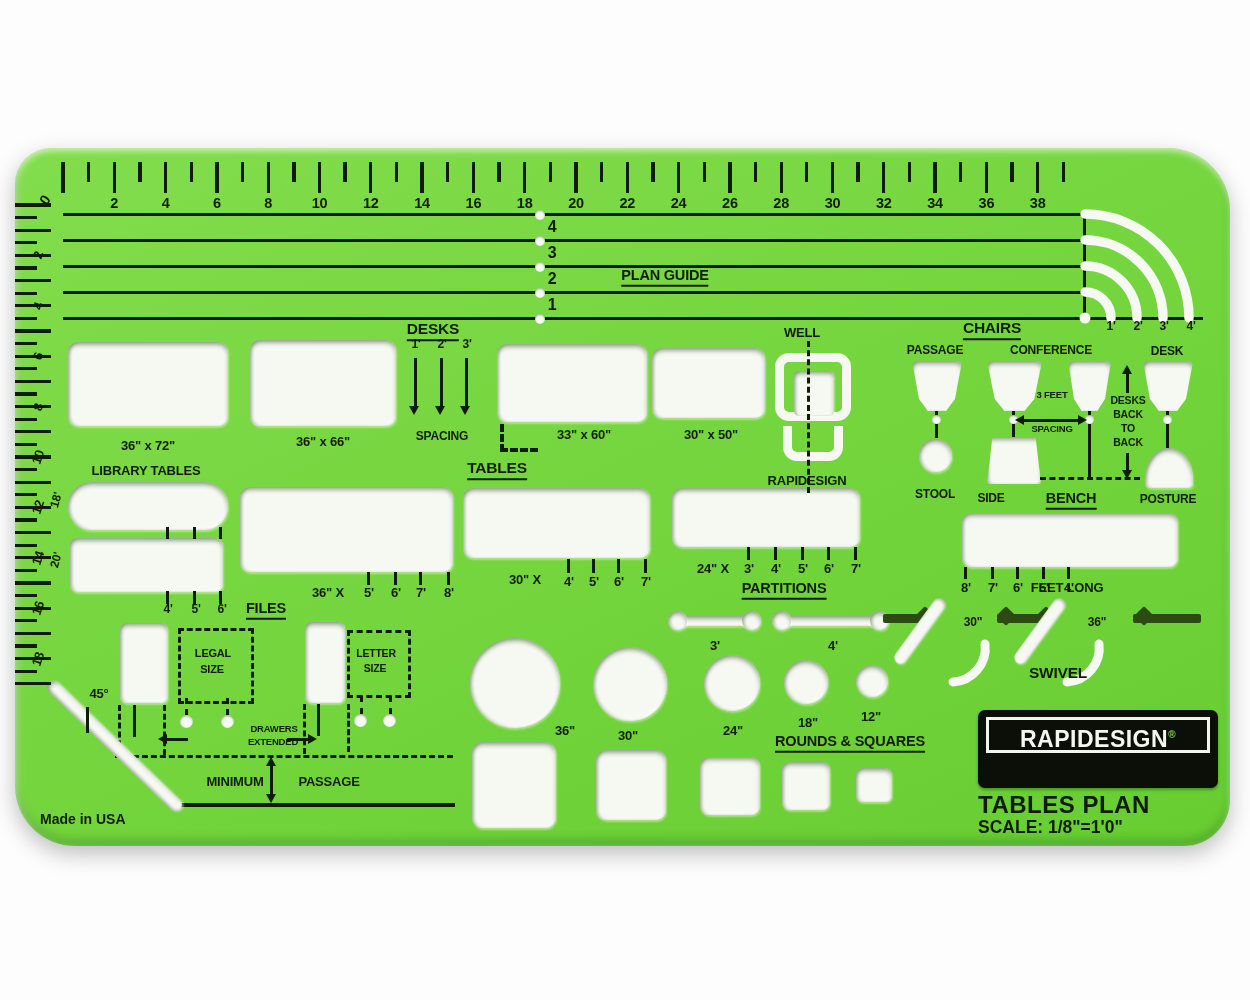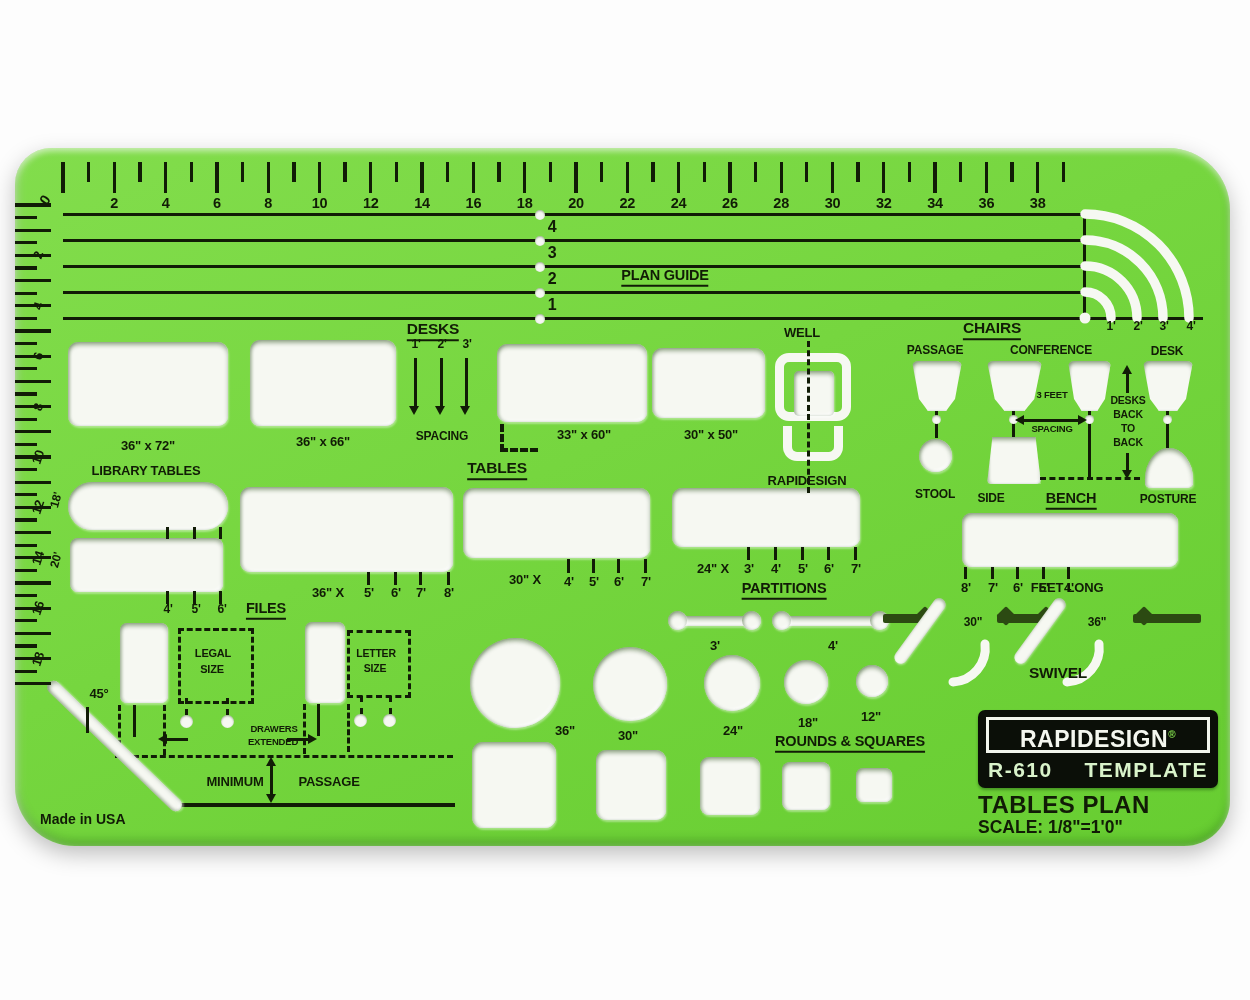--- a/index.html
+++ b/index.html
@@ -235,24 +235,20 @@
   <div class="lbl s14 ul" style="left:835px;top:595px">ROUNDS &amp; SQUARES</div>
 
   <div class="cut" style="left:457px;top:594px;width:84px;height:86px;border-radius:11px"></div>
   <div class="cut" style="left:581px;top:602px;width:70px;height:70px;border-radius:10px"></div>
   <div class="cut" style="left:685px;top:609px;width:60px;height:58px;border-radius:9px"></div>
   <div class="cut" style="left:767px;top:614px;width:48px;height:48px;border-radius:8px"></div>
   <div class="cut" style="left:841px;top:620px;width:36px;height:34px;border-radius:7px"></div>
 
   <div class="brand-box">
     <div class="brand-frame"><span>RAPIDESIGN</span><span class="reg">®</span></div>
-    <div class="brand-model">
-      <span>R-610</span>
-      <span>TEMPLATE</span>
-    </div>
   </div>
   <div class="lbl-l" style="left:963px;top:645px;font-size:24px;font-weight:800;letter-spacing:.5px">TABLES PLAN</div>
   <div class="lbl-l" style="left:963px;top:671px;font-size:17.5px">SCALE: 1/8"=1'0"</div>
   <div class="lbl-l" style="left:25px;top:664px;font-size:14px;font-weight:600">Made in USA</div>
 
 <div class="vline" style="left:46.3px;top:14px;width:3.4px;height:31px"></div>
       <div class="vline" style="left:72.0px;top:14px;width:3.4px;height:20px"></div>
       <div class="lbl s14" style="left:30px;top:52px;transform:translate(-50%,-50%) rotate(-55deg)">0</div>
       <div class="vline" style="left:97.6px;top:14px;width:3.4px;height:31px"></div>
       <div class="vline" style="left:123.2px;top:14px;width:3.4px;height:20px"></div>

